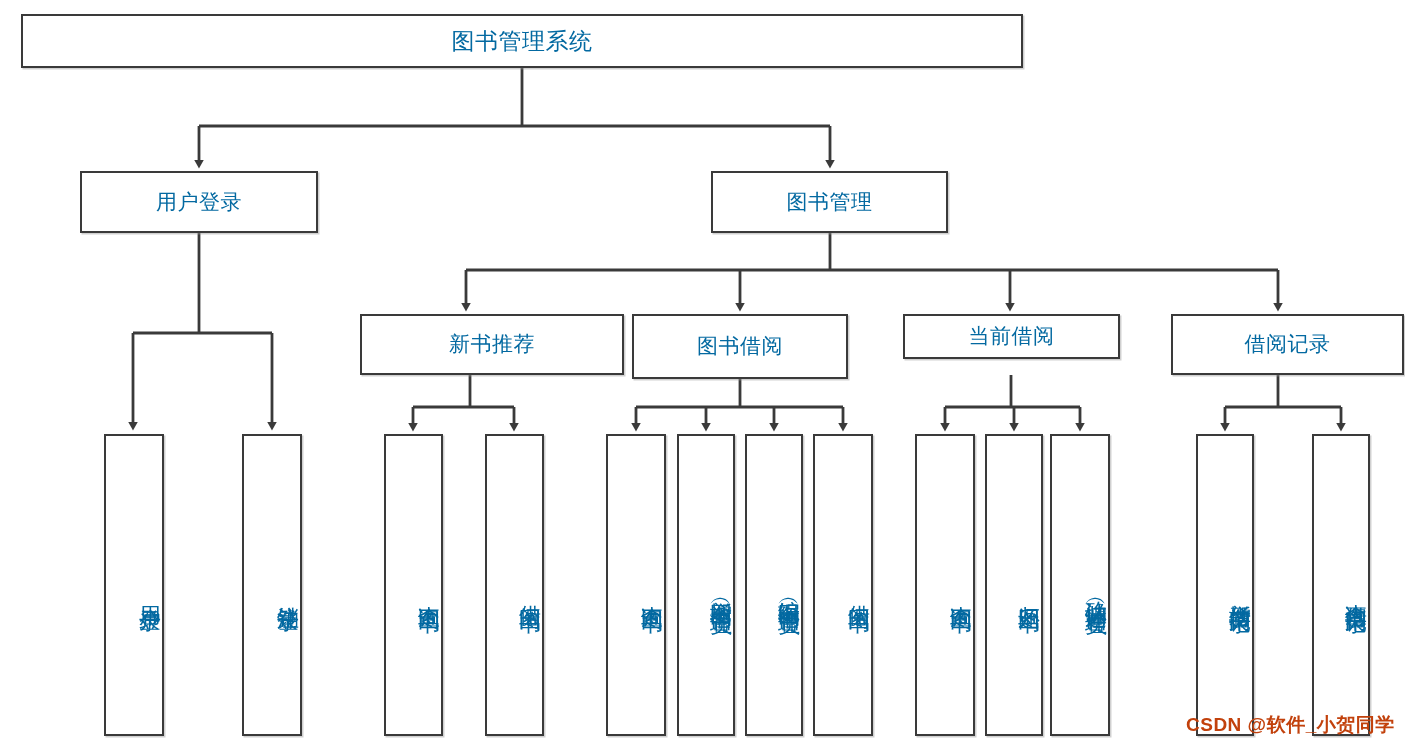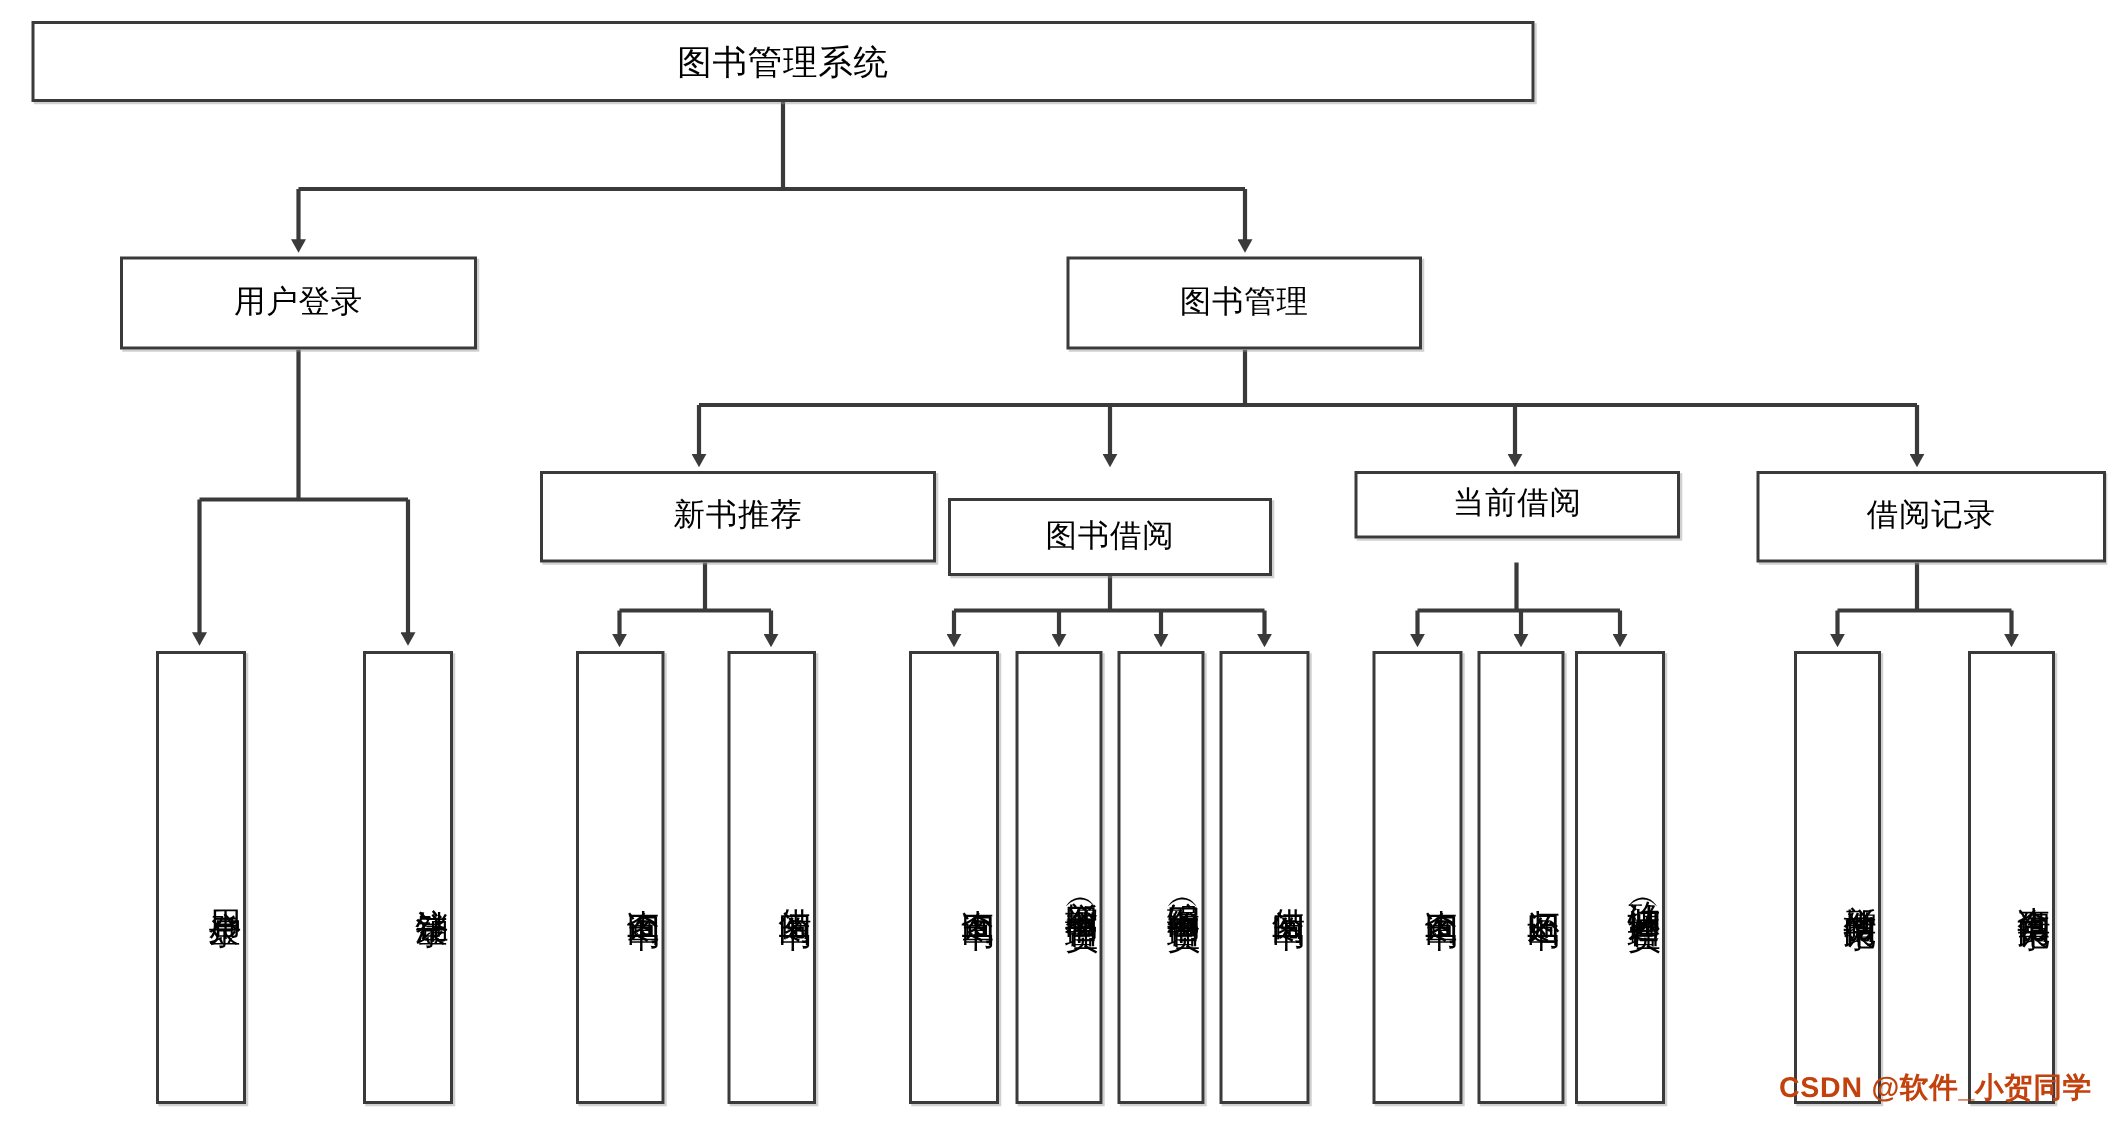--- a/index.html
+++ b/index.html
@@ -23,21 +23,21 @@
     top: 0;
     width: 1405px;
     height: 747px;
     pointer-events: none;
   }
   .node {
     position: absolute;
     box-sizing: border-box;
     border: 2.5px solid #3a3a3a;
     background: #ffffff;
-    color: #000000;
+    color: #0369a1;
     display: flex;
     align-items: center;
     justify-content: center;
     text-align: center;
     font-size: 21px;
     line-height: 1.25;
     letter-spacing: 0.5px;
     box-shadow: 1.5px 1.5px 0 rgba(150,150,150,0.45);
   }
   .node.vertical {
@@ -131,21 +131,21 @@
   <div class="node" style="left:80px; top:171px; width:238px; height:62px;">
     <span class="node-label">用户登录</span>
   </div>
   <div class="node" style="left:711px; top:171px; width:237px; height:62px;">
     <span class="node-label">图书管理</span>
   </div>
 
   <div class="node" style="left:360px; top:314px; width:264px; height:61px;">
     <span class="node-label">新书推荐</span>
   </div>
-  <div class="node" style="left:632px; top:314px; width:216px; height:52px;margin-top:18px;">
+  <div class="node" style="left:632px; top:314px; width:216px; height:65px;">
     <span class="node-label">图书借阅</span>
   </div>
   <div class="node" style="left:903px; top:314px; width:217px; height:45px;">
     <span class="node-label">当前借阅</span>
   </div>
   <div class="node" style="left:1171px; top:314px; width:233px; height:61px;">
     <span class="node-label">借阅记录</span>
   </div>
 
   <div class="node vertical" style="left:104px; top:434px; width:60px; height:302px;">

